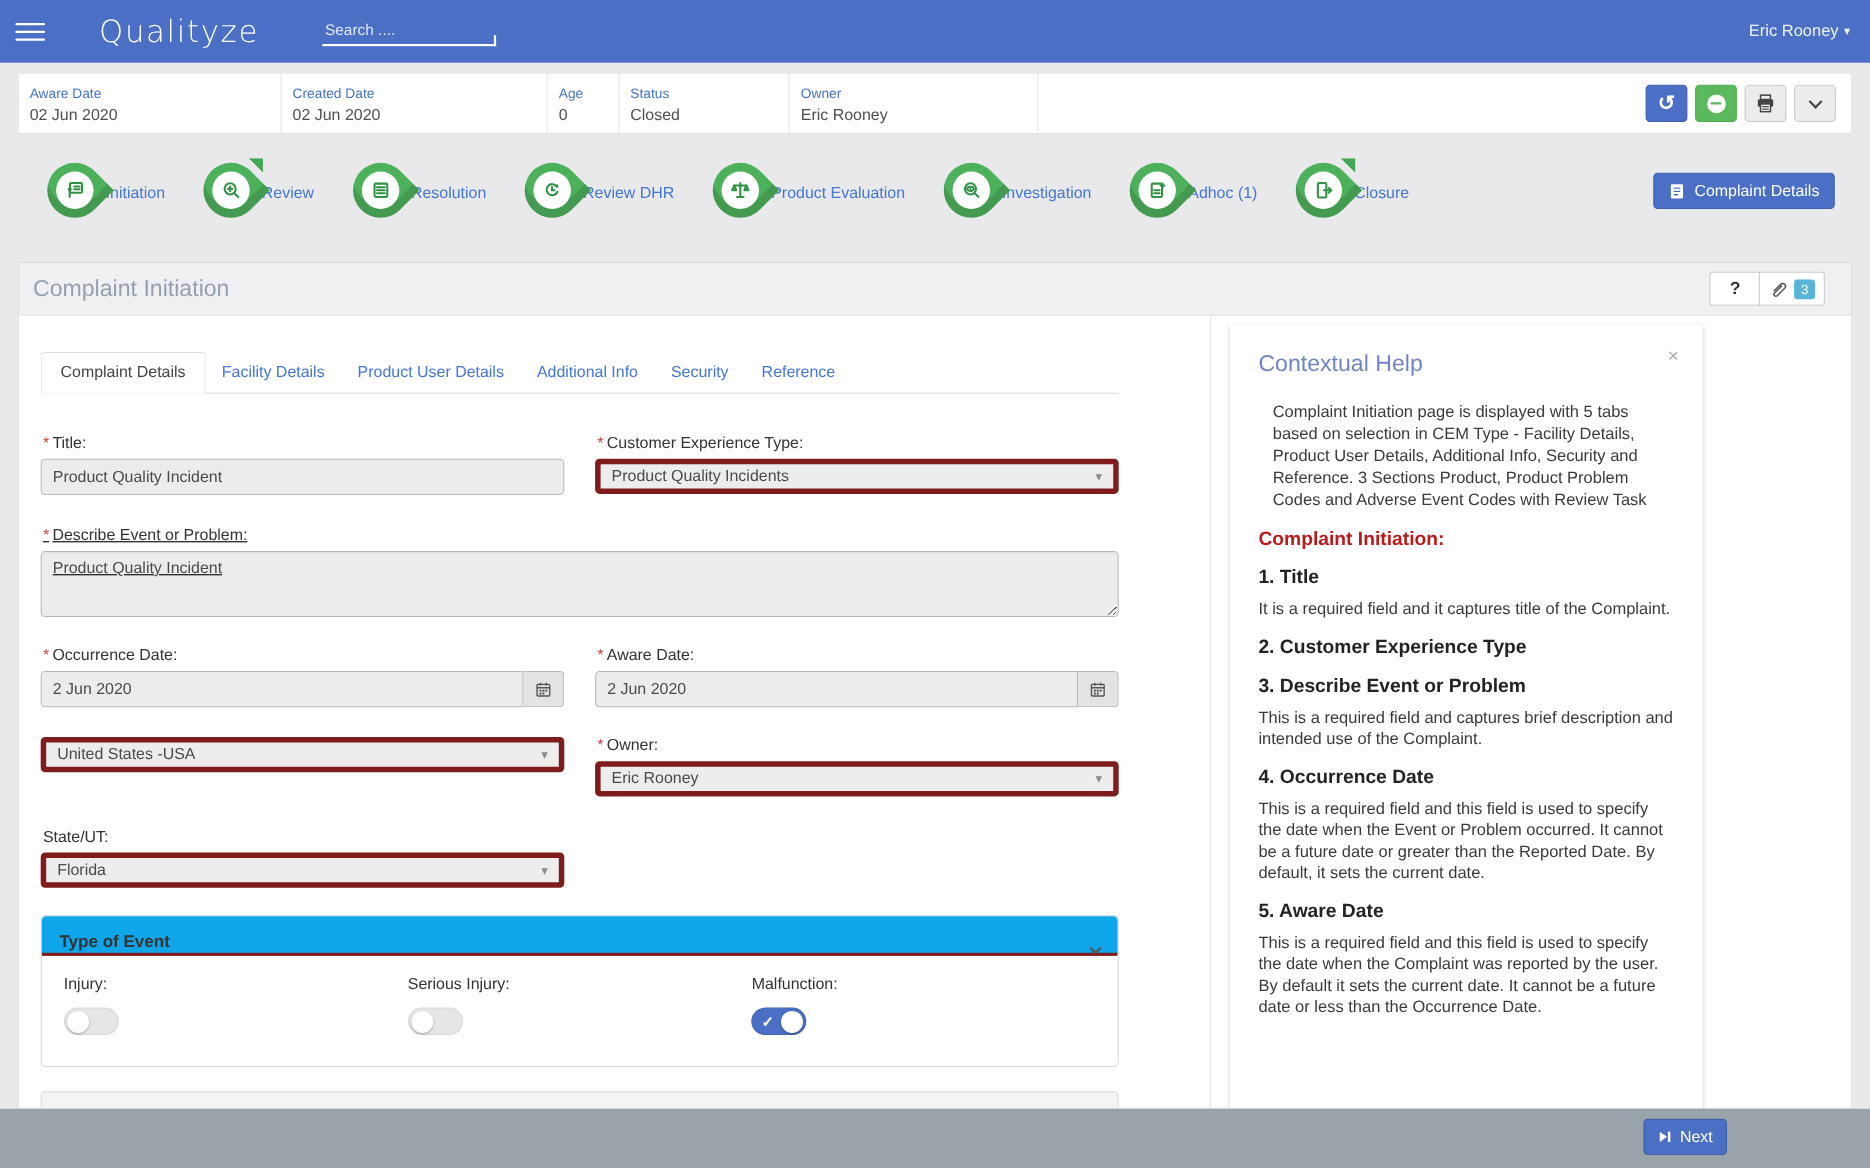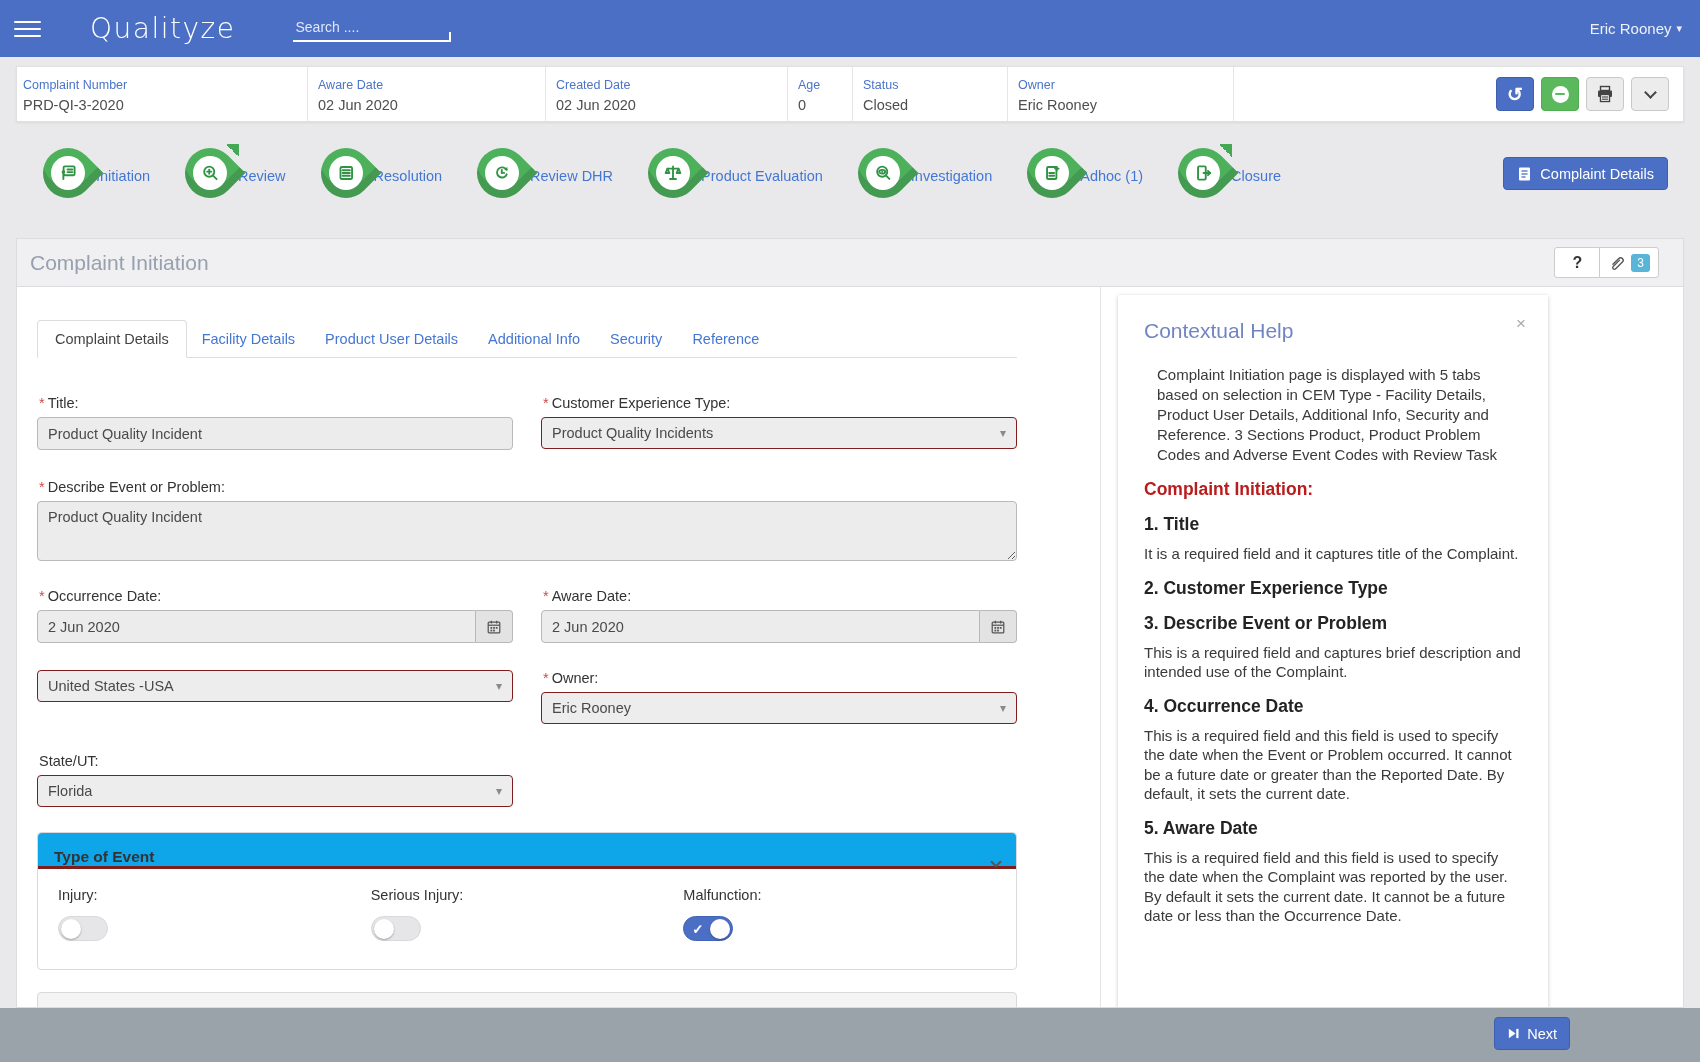--- a/index.html
+++ b/index.html
@@ -68,29 +68,29 @@
   .content { position:absolute; top:287px; left:16px; right:16px; height:721px; background:#fff; border:1px solid #dcdcde; border-top:none; overflow:hidden; }
   .vdivider { position:absolute; left:1083px; top:0; bottom:0; width:1px; background:#e4e4e6; }
 
   .form-area { position:absolute; left:20px; top:0; width:980px; }
   .tabs { margin-top:33px; display:flex; border-bottom:1px solid #ddd; align-items:flex-end; }
   .tab { padding:10px 15px; font-size:14.5px; color:#4476d4; cursor:pointer; }
   .tab.active { background:#fff; border:1px solid #ddd; border-bottom:1px solid #fff; border-radius:4px 4px 0 0; color:#444; margin-bottom:-1px; padding:10px 17px; }
 
   .frow { display:flex; gap:28px; }
   .fcol { width:476px; display:flex; flex-direction:column; }
-  .fcol.full { width:1080px; }
+  .fcol.full { width:1080px;text-decoration:underline; }
   .flabel { margin:0 0 6px 2px; font-size:14.5px; color:#333; }
   .star { color:#cc4b4b; margin-right:3px; }
   .mt1 { margin-top:37px; } .mt2 { margin-top:29px; } .mt3 { margin-top:27px; }
   .mt4 { margin-top:27px; } .mt5 { margin-top:29px; } .mt6 { margin-top:25px; } .mt7 { margin-top:22px; }
 
   .inp { height:33px; background:#ececec; border:1px solid #b9b9b9; border-radius:4px; padding:0 10px; font-size:14.5px; color:#4a4a4a; font-family:inherit; width:100%; }
   .ta { height:60px; width:100%; resize:vertical; background:#ececec; border:1px solid #b9b9b9; border-radius:4px; padding:7px 10px; font-size:14.5px; color:#4a4a4a; font-family:inherit; }
-  .sel { height:32px; background:#ededee; border:1px solid #7f1d1d; border-radius:4px; padding:0 10px; font-size:14.5px; color:#4a4a4a; display:flex; align-items:center; justify-content:space-between; cursor:pointer; }
+  .sel { height:32px; background:#ededee; border:5px solid #7f1d1d; border-radius:4px; padding:0 10px; font-size:14.5px; color:#4a4a4a; display:flex; align-items:center; justify-content:space-between; cursor:pointer; }
   .sel .arrow { color:#8a8a8e; font-size:12px; }
   .dategroup { display:flex; }
   .dategroup .inp { border-radius:4px 0 0 4px; flex:1; }
   .calbtn { width:37px; height:33px; border:1px solid #b9b9b9; border-left:none; background:#e3e3e4; border-radius:0 4px 4px 0; display:flex; align-items:center; justify-content:center; cursor:pointer; }
 
   .panel { border:1px solid #d9d9db; border-radius:4px; }
   .panel-head { height:36px; background:#0ea5e9; border-bottom:3px solid #7f1d1d; display:flex; align-items:flex-end; justify-content:space-between; padding:0 16px; border-radius:4px 4px 0 0; cursor:pointer; }
   .panel-title { font-weight:700; font-size:15.5px; color:#333; }
   .chev-sm { width:8px; height:8px; border-right:2px solid #555; border-bottom:2px solid #555; transform:rotate(45deg); margin-top:-4px; }
   .panel-body { display:flex; padding:18px 20px 28px; }
@@ -133,24 +133,20 @@
     <span class="search-wrap">
       <input class="nav-search" placeholder="Search ...." style="">
     </span>
     <div class="nav-user">
       <span>Eric Rooney</span>
       <span class="caret">▾</span>
     </div>
   </header>
 
   <section class="infobar">
-    <div class="info-col c1">
-      <span class="info-label">Complaint Number</span>
-      <span class="info-value">PRD-QI-3-2020</span>
-    </div>
     <div class="info-col c2">
       <span class="info-label">Aware Date</span>
       <span class="info-value">02 Jun 2020</span>
     </div>
     <div class="info-col c3">
       <span class="info-label">Created Date</span>
       <span class="info-value">02 Jun 2020</span>
     </div>
     <div class="info-col c4">
       <span class="info-label">Age</span>

